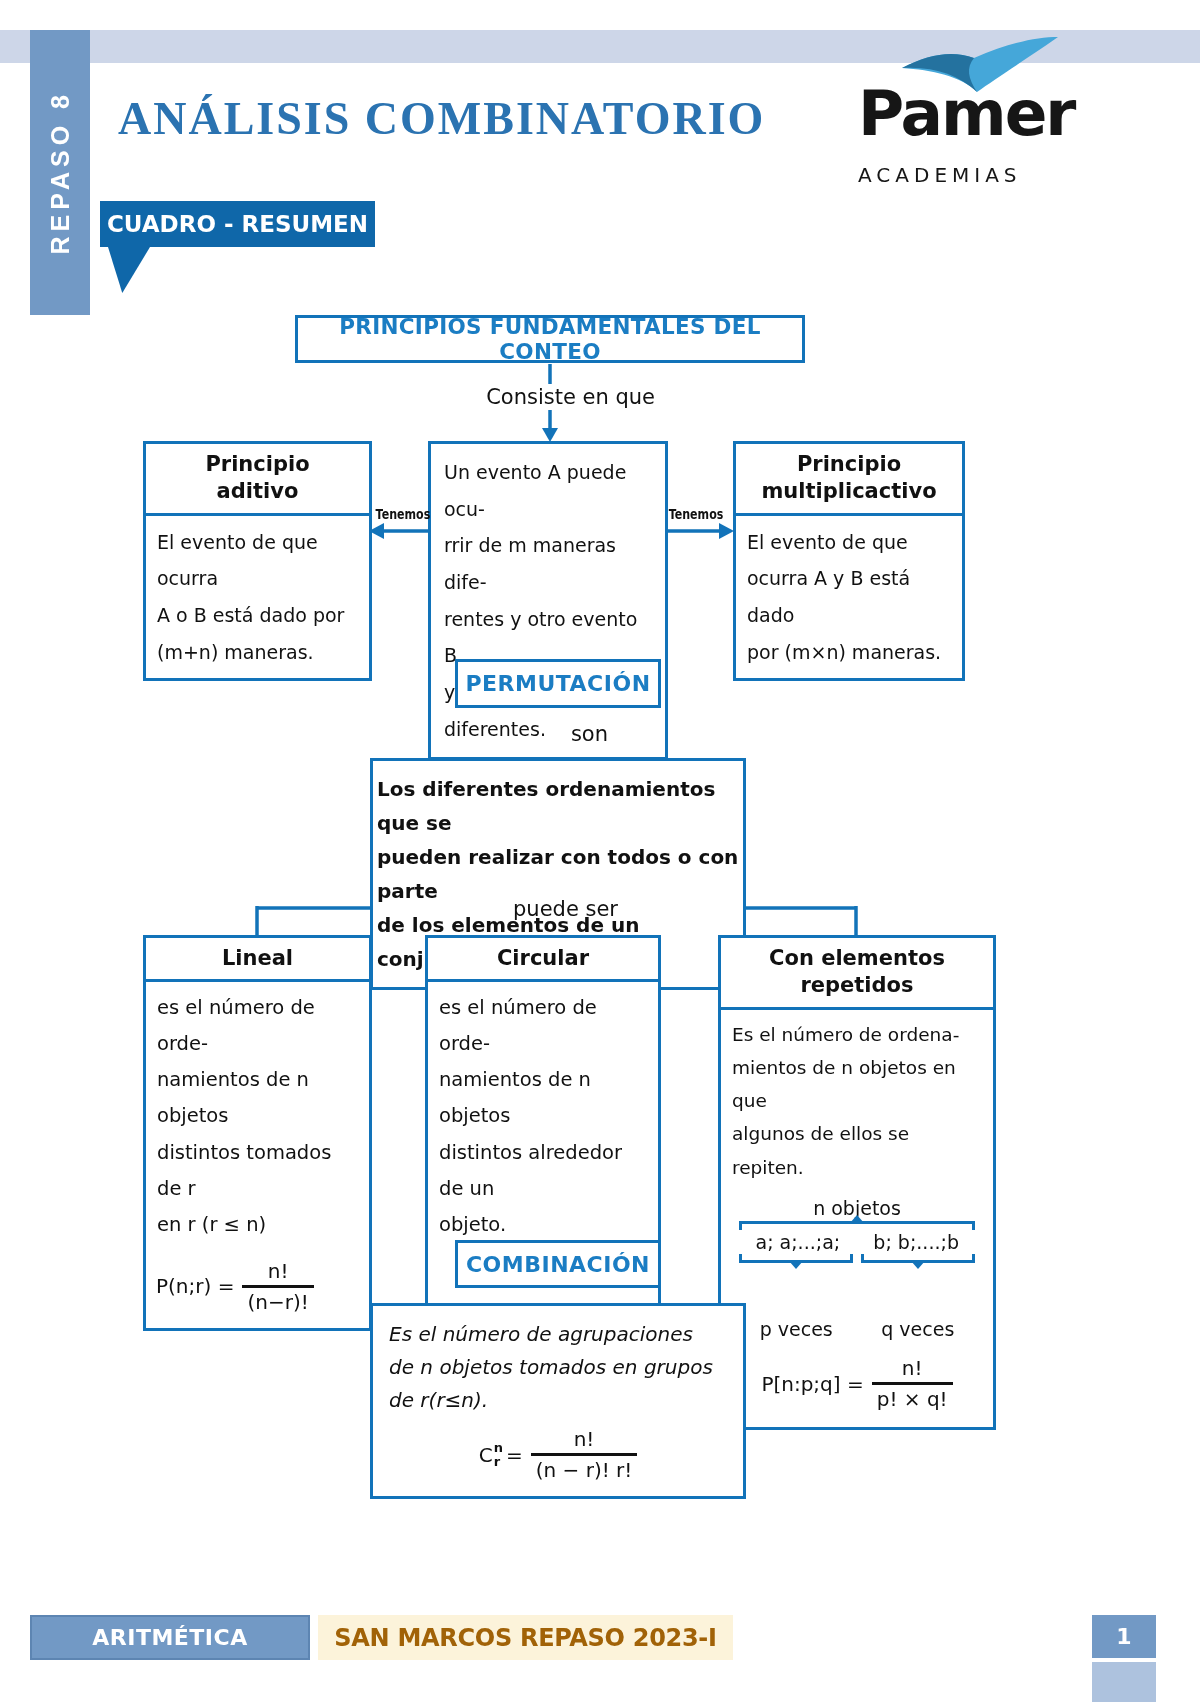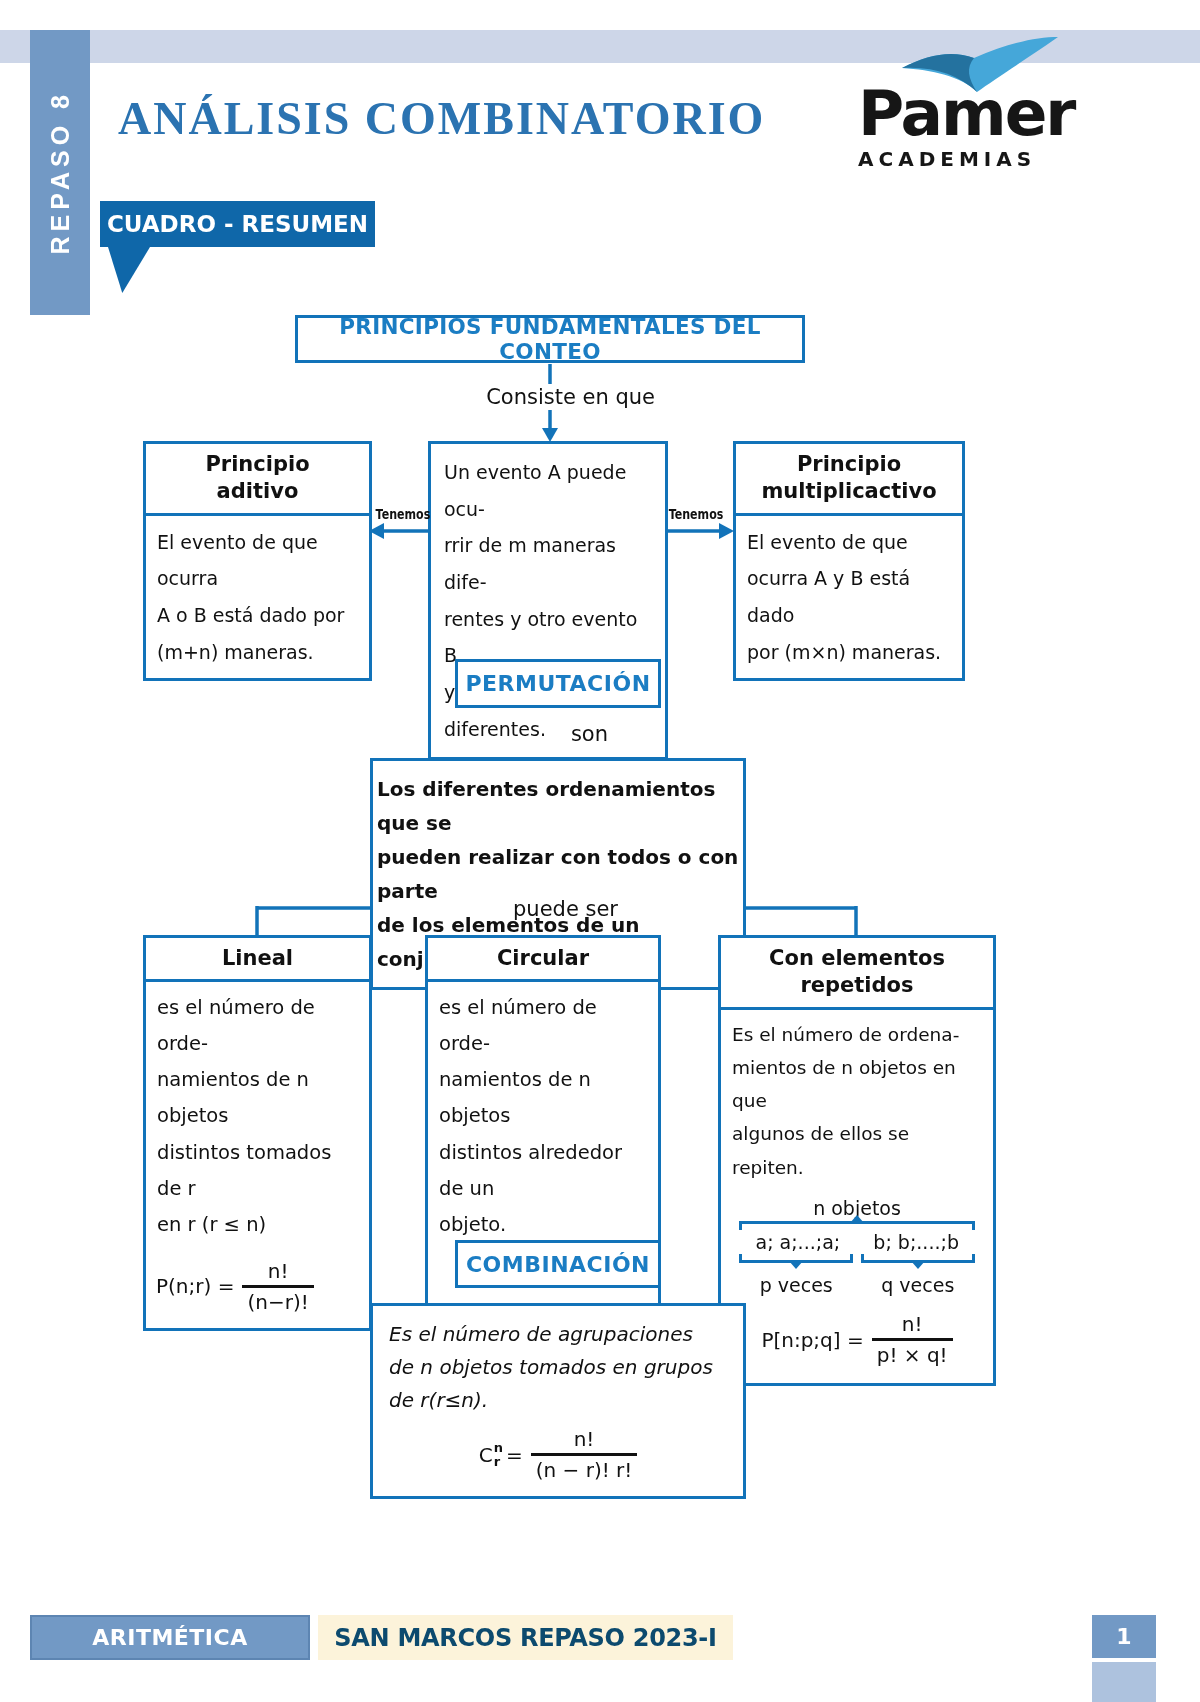--- a/index.html
+++ b/index.html
@@ -17,21 +17,21 @@
   .side-tab{position:absolute;left:30px;top:30px;width:60px;height:285px;background:var(--steel);
     display:flex;align-items:center;justify-content:center;}
   .side-tab span{writing-mode:vertical-rl;transform:rotate(180deg);color:#fff;font-weight:bold;
     font-size:25px;letter-spacing:5px;font-family:"Liberation Sans",sans-serif;}
   .main-title{position:absolute;left:118px;top:92px;font-family:"Liberation Serif",serif;
     font-weight:bold;font-size:46px;letter-spacing:2px;color:var(--title);white-space:nowrap;}
   .logo{position:absolute;left:858px;top:34px;width:242px;text-align:left;}
   .logo svg{display:block;margin:0 auto -12px auto;}
   .logo-word{font-size:63px;font-weight:900;letter-spacing:-2px;color:#161616;line-height:1;
     font-family:"DejaVu Sans",sans-serif;}
-  .logo-sub{font-size:20px;font-weight:bold;letter-spacing:5px;color:#161616;margin-top:2px;}
+  .logo-sub{font-size:20px;font-weight:normal;letter-spacing:5px;color:#161616;margin-top:18px;}
   .badge{position:absolute;left:100px;top:201px;width:275px;height:46px;background:var(--badge);
     color:#fff;display:flex;align-items:center;justify-content:center;font-weight:bold;font-size:23px;}
   .badge-tail{position:absolute;left:8px;top:46px;width:42px;height:46px;background:var(--badge);
     clip-path:polygon(0 0,100% 0,34% 100%);}
 
   
   .fc{position:absolute;border:3.5px solid var(--line);background:#fff;}
   .fc-label{display:flex;align-items:center;justify-content:center;color:var(--heading);
     font-weight:bold;text-align:center;}
   .fc-title{font-weight:bold;text-align:center;font-size:21px;padding:7px 20px;
@@ -60,28 +60,28 @@
   .overbrace{height:9px;border:3px solid var(--line);border-bottom:none;position:relative;}
   .overbrace .peak{position:absolute;left:50%;top:-9px;transform:translateX(-50%);width:0;height:0;
     border-left:7px solid transparent;border-right:7px solid transparent;border-bottom:8px solid var(--line);}
   .elems{display:flex;justify-content:space-between;font-size:19px;padding:1px 2px;}
   .elems span{width:49%;text-align:center;white-space:nowrap;}
   .underbraces{display:flex;justify-content:space-between;}
   .underbrace{width:48.5%;height:9px;border:3px solid var(--line);border-top:none;position:relative;}
   .underbrace .tick{position:absolute;left:50%;bottom:-9px;transform:translateX(-50%);width:0;height:0;
     border-left:7px solid transparent;border-right:7px solid transparent;border-top:8px solid var(--line);}
   .veces{display:flex;justify-content:space-between;font-size:19px;margin-top:11px;}
-  .veces span{width:48.5%;text-align:center;}
+  .veces span{width:48.5%;text-align:center;margin-top:44px;}
 
   
   .f-course{position:absolute;left:30px;top:1615px;width:280px;height:45px;background:var(--steel);
     border:2px solid #5d85b2;color:#fff;font-weight:bold;font-size:22px;letter-spacing:.5px;
     display:flex;align-items:center;justify-content:center;}
   .f-exam{position:absolute;left:318px;top:1615px;width:415px;height:45px;background:var(--cream);
-    color:#0c4a6e;font-weight:800;font-size:24px;display:flex;align-items:center;justify-content:center;
+    color:#a16207;font-weight:800;font-size:24px;display:flex;align-items:center;justify-content:center;
     letter-spacing:-.3px;}
   .f-page{position:absolute;left:1092px;top:1615px;width:64px;height:43px;background:var(--steel);
     color:#fff;font-weight:bold;font-size:22px;display:flex;align-items:center;justify-content:center;}
   .f-corner{position:absolute;left:1092px;top:1662px;width:64px;height:40px;background:var(--steel-light);}
 </style>
 </head>
 <body>
 
 <div class="page">
 

